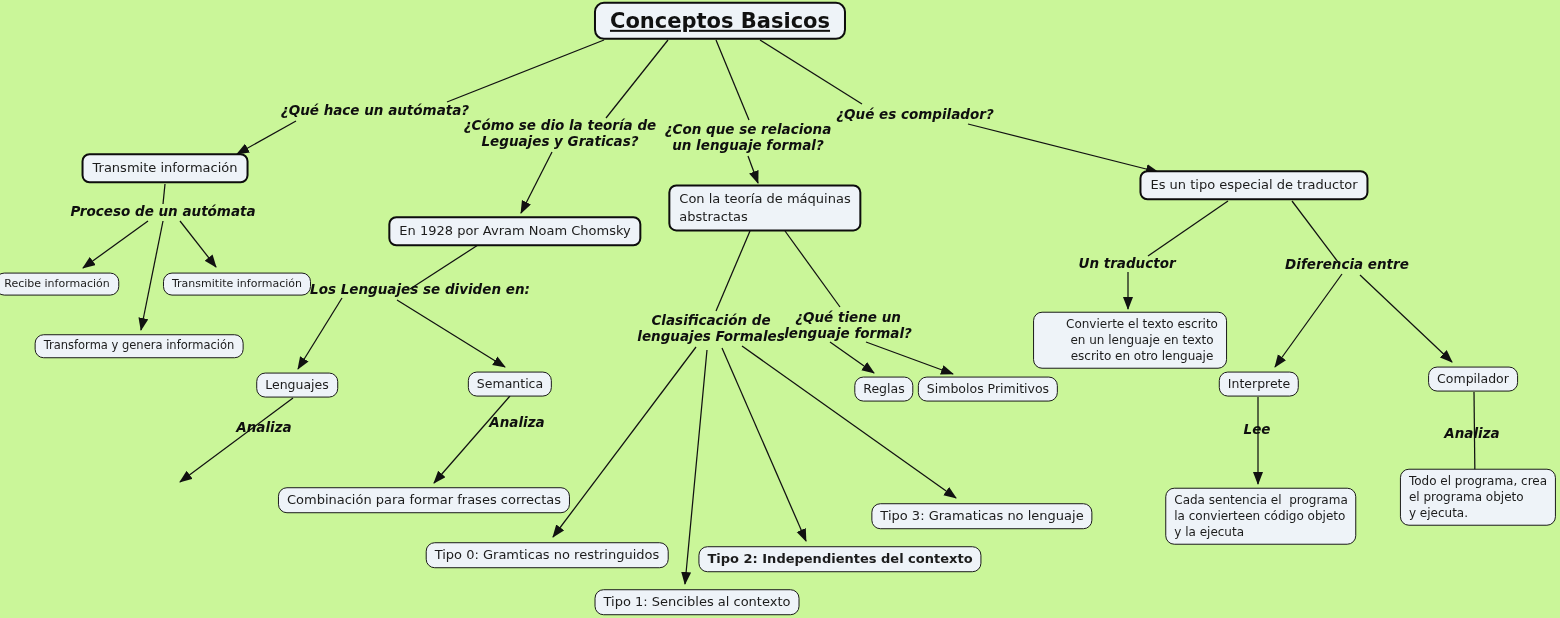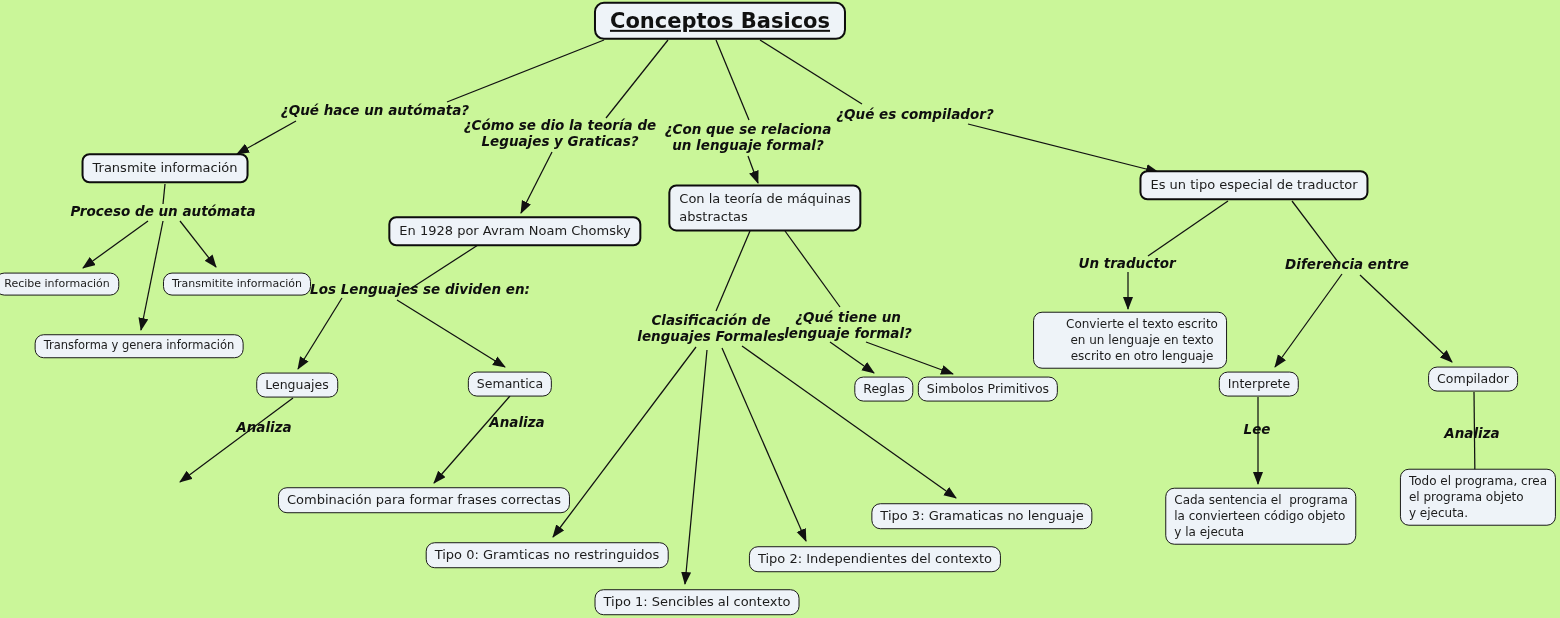--- a/index.html
+++ b/index.html
@@ -112,21 +112,21 @@
   <div class="node" style="left:424px;top:500px;">Combinación para formar frases correctas</div>
 
   <div class="node fs125" style="left:884px;top:389px;">Reglas</div>
 
   <div class="node fs125" style="left:988px;top:389px;">Simbolos Primitivos</div>
 
   <div class="node" style="left:547px;top:555px;">Tipo 0: Gramticas no restringuidos</div>
 
   <div class="node" style="left:697px;top:602px;">Tipo 1: Sencibles al contexto</div>
 
-  <div class="node" style="left:875px;top:559px;">Tipo 2: Independientes del contexto</div>
+  <div class="node" style="left:840px;top:559px;font-weight:bold;">Tipo 2: Independientes del contexto</div>
 
   <div class="node" style="left:982px;top:516px;">Tipo 3: Gramaticas no lenguaje</div>
 
   <div class="node fs12" style="left:1130px;top:340px;padding-left:32px;">Convierte el texto escrito
 en un lenguaje en texto
 escrito en otro lenguaje</div>
 
   <div class="node fs125" style="left:1259px;top:384px;">Interprete</div>
 
   <div class="node fs125" style="left:1473px;top:379px;">Compilador</div>

